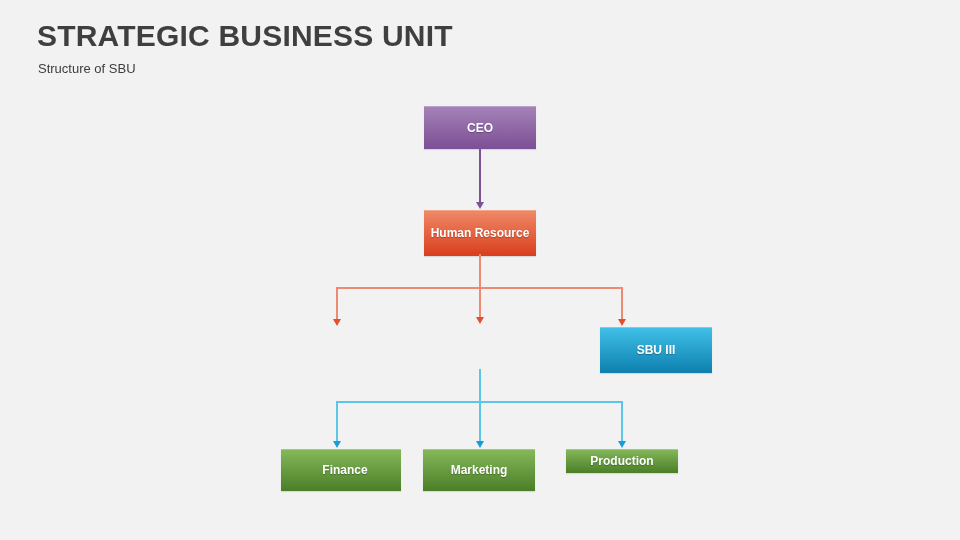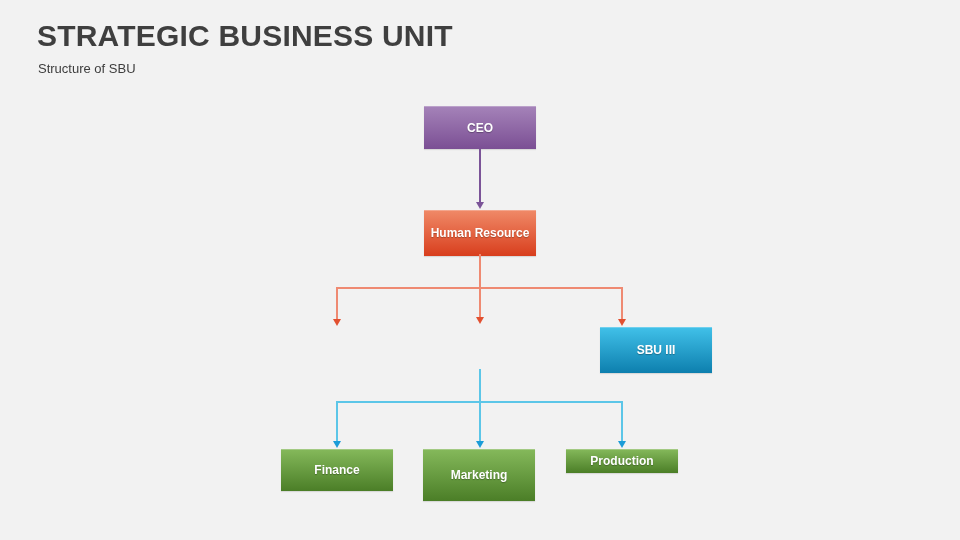--- a/index.html
+++ b/index.html
@@ -50,22 +50,22 @@
 
   <div class="title">STRATEGIC BUSINESS UNIT</div>
   <div class="subtitle">Structure of SBU</div>
 
   <div class="node purple" style="left:424px;top:106px;height:43px;">CEO</div>
 
   <div class="node orange" style="left:424px;top:210px;">Human Resource</div>
 
   <div class="node blue" style="left:566px;top:327px;margin-left:34px;">SBU III</div>
 
-  <div class="node green" style="left:281px;top:449px;height:42px;">Finance</div>
-  <div class="node green" style="left:423px;top:449px;height:52px;">Marketing</div>
+  <div class="node green" style="left:281px;top:449px;height:42px;padding-left:8px;">Finance</div>
+  <div class="node green" style="left:423px;top:449px;height:42px;">Marketing</div>
   <div class="node green" style="left:566px;top:449px;height:24px;">Production</div>
 
   <div class="line vline c-purple" style="left:479px;top:149px;height:54px;"></div>
   <div class="arrow-down a-purple" style="left:476px;top:202px;"></div>
 
   <div class="line vline c-orange" style="left:479px;top:254px;height:34px;"></div>
   <div class="line hline c-orange" style="left:336px;top:287px;width:287px;"></div>
   <div class="line vline c-orange" style="left:336px;top:287px;height:33px;"></div>
   <div class="arrow-down a-orange" style="left:333px;top:319px;"></div>
   <div class="line vline c-orange" style="left:479px;top:287px;height:31px;"></div>

